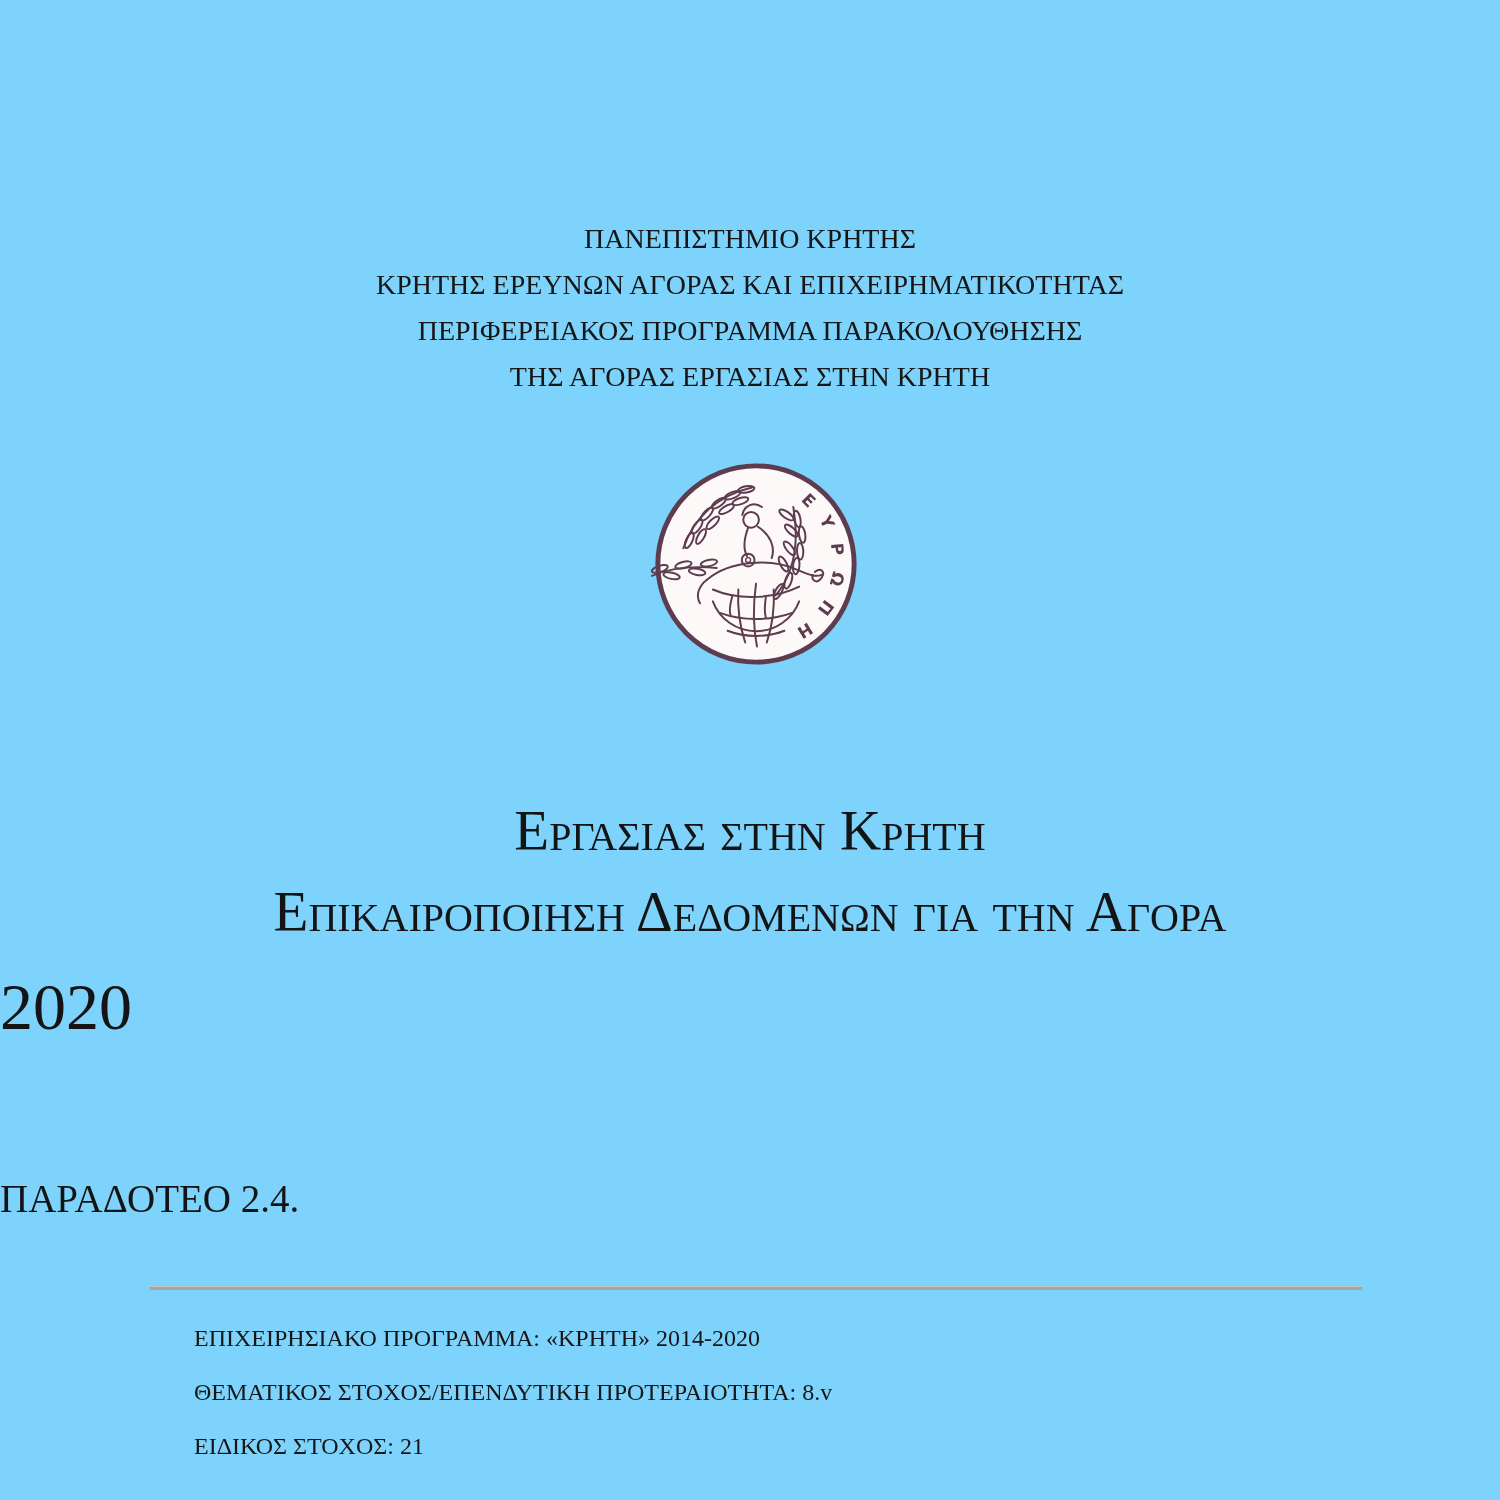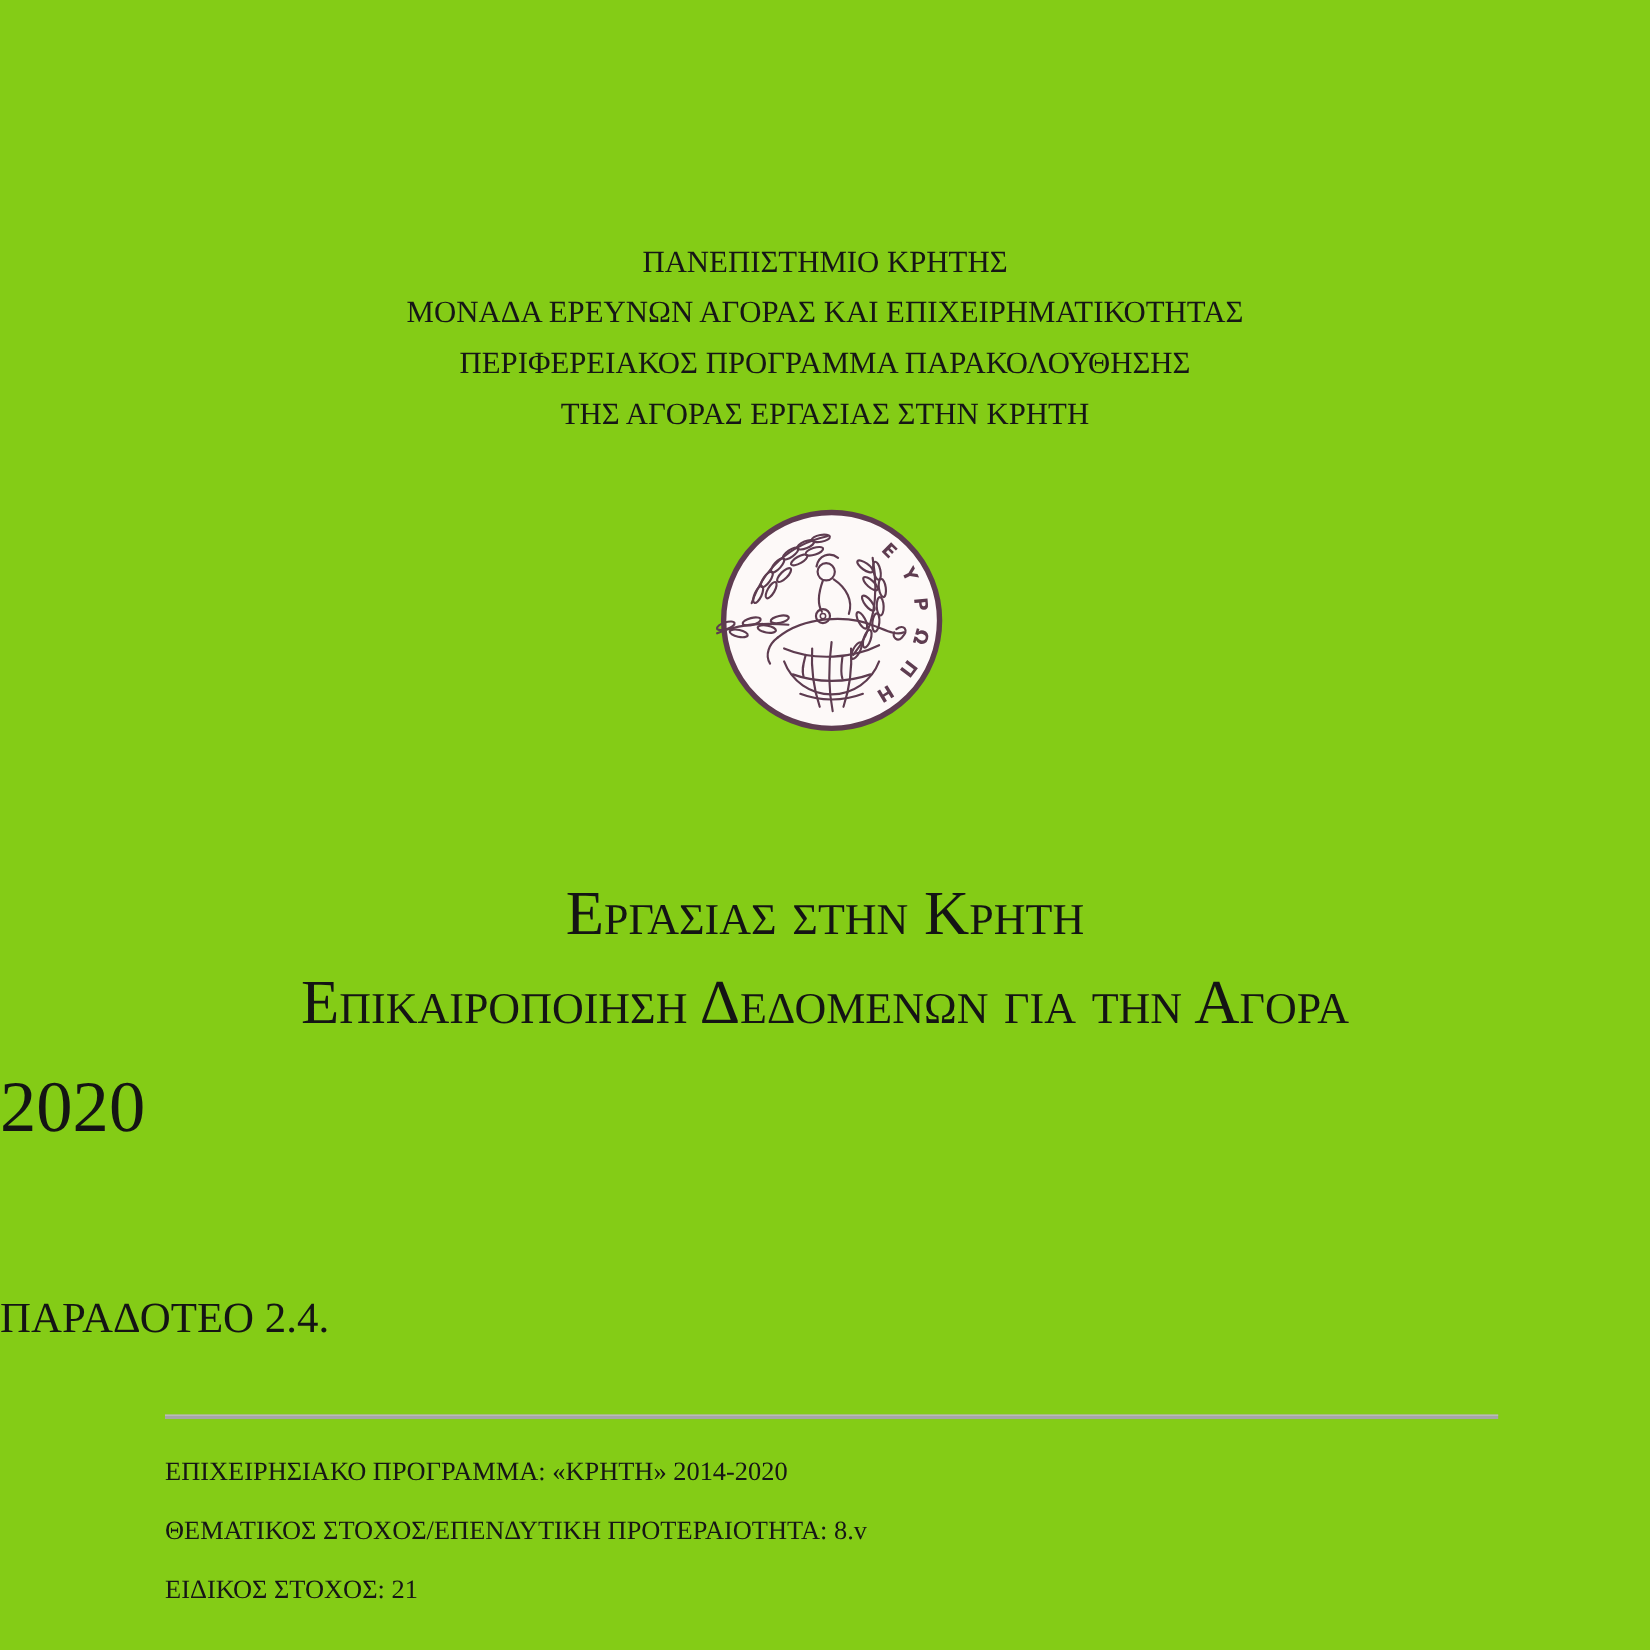--- a/index.html
+++ b/index.html
@@ -1,21 +1,21 @@
 <!DOCTYPE html>
 <html><head>
 <meta charset="utf-8">
 <style>
   * { margin: 0; padding: 0; box-sizing: border-box; }
   html, body { background: #ffffff; }
   .page {
     position: relative;
     width: 1500px;
     height: 1500px;
-    background: #84cc16;
+    background: #7dd3fc;
     overflow: hidden;
     font-family: "Liberation Serif", "DejaVu Serif", serif;
     color: #1b1b1b;
     padding-left: 17px;
   }
 
   
   .org-header {
     position: absolute;
     top: 216px;
@@ -104,30 +104,31 @@
     top: 1311px;
     left: 150px;
     width: 1212px;
     font-size: 24px;
     color: #161616;
   }
   .program-footer .line {
     height: 54px;
     line-height: 54px;
     white-space: nowrap;
+    margin-left: 44px;
   }
 </style>
 </head>
 <body>
 
 <div class="page">
 
   <div class="org-header">
     <div>ΠΑΝΕΠΙΣΤΗΜΙΟ ΚΡΗΤΗΣ</div>
-    <div>ΜΟΝΑΔΑ ΕΡΕΥΝΩΝ ΑΓΟΡΑΣ ΚΑΙ ΕΠΙΧΕΙΡΗΜΑΤΙΚΟΤΗΤΑΣ</div>
+    <div>ΚΡΗΤΗΣ ΕΡΕΥΝΩΝ ΑΓΟΡΑΣ ΚΑΙ ΕΠΙΧΕΙΡΗΜΑΤΙΚΟΤΗΤΑΣ</div>
     <div>ΠΕΡΙΦΕΡΕΙΑΚΟΣ ΠΡΟΓΡΑΜΜΑ ΠΑΡΑΚΟΛΟΥΘΗΣΗΣ</div>
     <div>ΤΗΣ ΑΓΟΡΑΣ ΕΡΓΑΣΙΑΣ ΣΤΗΝ ΚΡΗΤΗ</div>
   </div>
 
   <svg class="seal" viewBox="0 0 216 216" aria-hidden="true">
     <defs>
       <ellipse id="leaf" rx="8.5" ry="3.2"></ellipse>
       <path id="sealTextArc" d="M 149.3 41.9 A 78 78 0 0 1 129.5 183" fill="none"></path>
     </defs>
 

